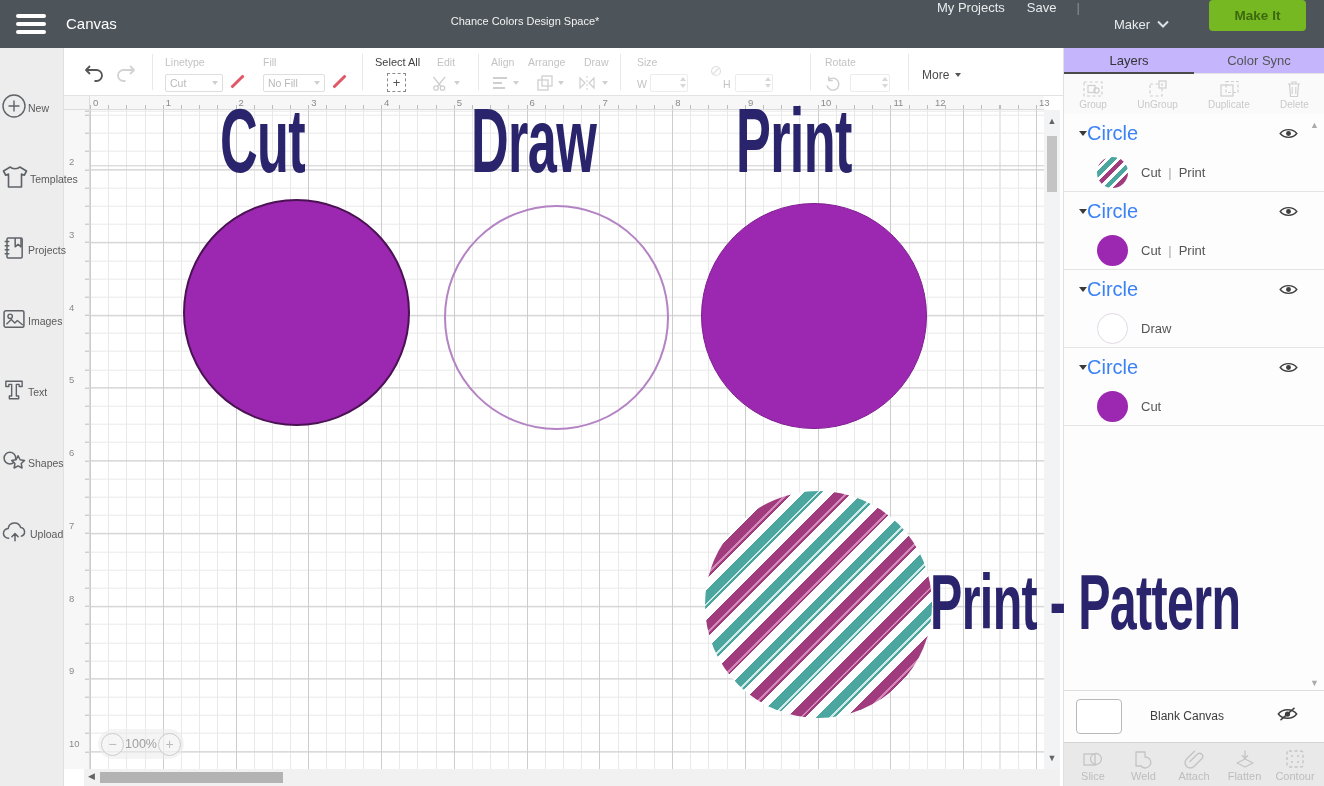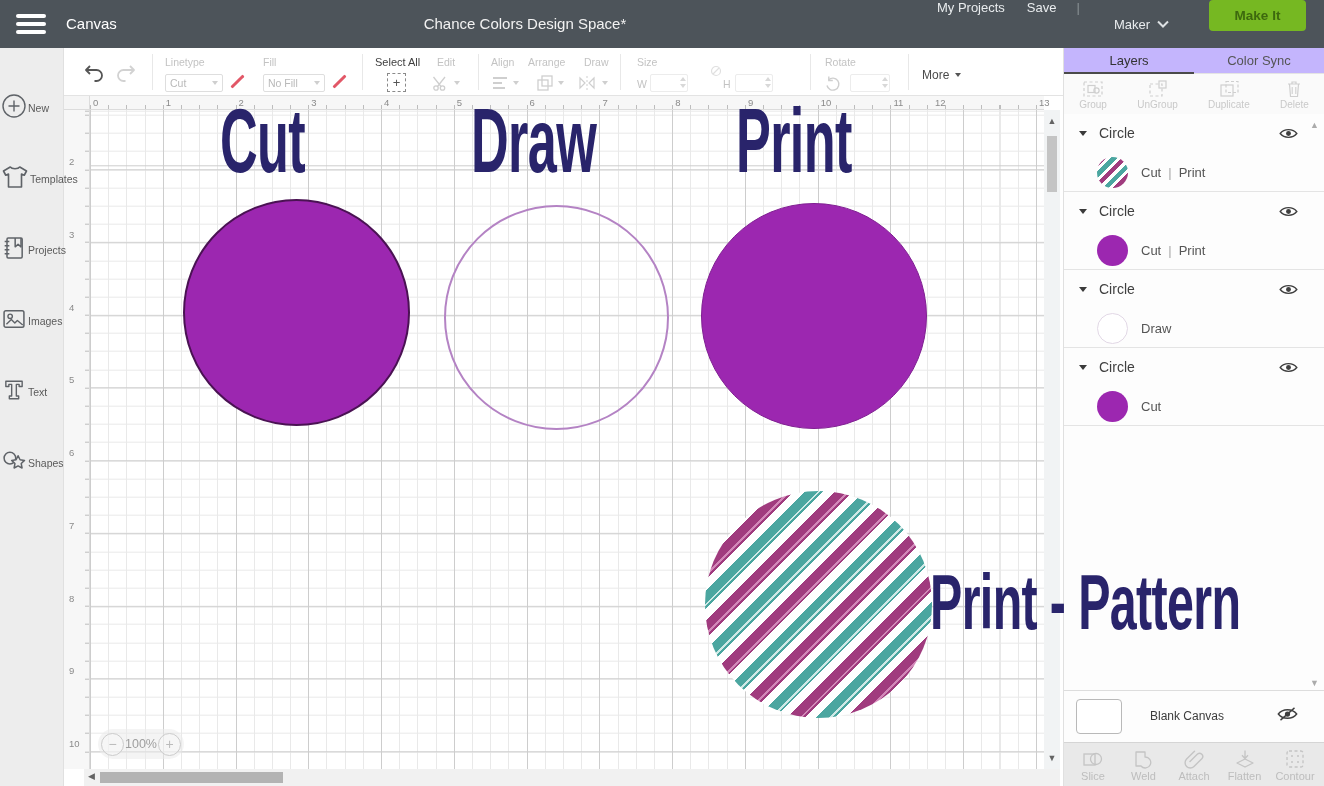--- a/index.html
+++ b/index.html
@@ -5,21 +5,21 @@
   html,body{margin:0;padding:0;background:#ddd;}
   *{box-sizing:border-box;}
   .app{position:relative;width:1324px;height:786px;background:#fff;overflow:hidden;
        font-family:"Liberation Sans",sans-serif;-webkit-font-smoothing:antialiased;}
 
   
   .topbar{position:absolute;left:0;top:0;width:1324px;height:48px;background:#4d545a;z-index:60;}
   .hamburger{position:absolute;left:16px;top:14px;width:30px;height:20px;cursor:pointer;}
   .hamburger i{display:block;height:3.5px;background:#fff;border-radius:2px;margin-bottom:4.5px;}
   .tb-menu-label{position:absolute;left:66px;top:15px;color:#fff;font-size:15px;}
-  .tb-title{position:absolute;left:375px;top:15px;width:300px;text-align:center;color:#f2f2f2;font-size:15px;}
+  .tb-title{position:absolute;left:375px;top:15px;width:300px;text-align:center;color:#f2f2f2;font-size:11px;}
   .tb-right{position:absolute;right:18px;top:0;height:48px;display:flex;}
   .tb-link{color:#e9ecee;font-size:13px;margin-left:22px;cursor:pointer;}
   .tb-sep{color:#8a9196;margin-left:20px;font-size:13px;}
   .tb-machine{display:flex;align-items:center;margin-left:34px;cursor:pointer;color:#e9ecee;font-size:13px;}
   .tb-machine svg{margin-left:7px;}
   .makeit{margin-left:40px;width:97px;height:31px;background:#76b822;border:none;border-radius:4px;
           color:#3d690e;font-size:13.5px;font-weight:bold;font-family:inherit;cursor:pointer;}
 
   
   .sidebar{position:absolute;left:0;top:48px;width:64px;height:738px;background:#ededed;border-right:1px solid #e0e0e0;z-index:30;padding-top:22px;}
@@ -99,21 +99,21 @@
   .tab{flex:1;text-align:center;font-size:13px;color:#555;padding-top:5px;cursor:pointer;position:relative;}
   .tab.active{color:#333;}
   .tab.active::after{content:"";position:absolute;left:0;bottom:-1px;width:100%;height:2px;background:#4a4a4a;}
   .actions{position:absolute;left:0;top:26px;width:100%;height:40px;display:flex;justify-content:space-around;
            align-items:center;background:#fafafa;}
   .action{display:flex;flex-direction:column;align-items:center;gap:0;color:#c9c9c9;font-size:10px;}
   .layerlist{position:absolute;left:0;top:66px;width:100%;height:576px;background:#fdfdfd;}
   .lgroup{height:78px;border-bottom:1px solid #e4e4e4;position:relative;background:#fdfdfd;}
   .lhead{height:38px;display:flex;align-items:center;cursor:pointer;}
   .lcaret{width:0;height:0;border-left:4.5px solid transparent;border-right:4.5px solid transparent;border-top:5.5px solid #3a3a3a;margin-left:15px;}
-  .lname{font-size:14px;color:#404040;margin-left:12px;}
+  .lname{font-size:20px;color:#3b82f6;}
   .leye{position:absolute;right:26px;top:12px;cursor:pointer;}
   .lsub{height:40px;display:flex;align-items:center;cursor:pointer;}
   .lthumb{width:31px;height:31px;border-radius:50%;margin-left:33px;flex:none;}
   .th-purple{background:#9c27b0;}
   .th-outline{background:#fff;border:1px solid #e2d8e6;}
   .th-pattern{background:repeating-linear-gradient(135deg,#fff 0 3px,#a03b7e 3px 7.5px,#fff 7.5px 10.5px,#4ba6a0 10.5px 15px);}
   .ltype{font-size:13px;color:#555;margin-left:13px;}
   .lsep{color:#a8a8a8;margin:0 7px;}
   .pscroll-up{position:absolute;right:5px;top:72px;font-size:9px;color:#ababab;}
   .pscroll-dn{position:absolute;right:5px;top:630px;font-size:9px;color:#ababab;}
@@ -188,20 +188,27 @@
         </svg>
       <span class="side-label">Text</span>
     </div>
     <div class="side-item">
       <svg width="28" height="28" viewBox="0 0 24 24">
           <circle cx="8.5" cy="9.5" r="5" fill="none" stroke="#5f6368" stroke-width="1.3"></circle>
           <path d="M15.5 7.5 l1.7 3.4 3.8.6 -2.8 2.7 .7 3.8 -3.4-1.8 -3.4 1.8 .7-3.8 -2.8-2.7 3.8-.6 Z" fill="#ededed" stroke="#5f6368" stroke-width="1.3" stroke-linejoin="round"></path>
         </svg>
       <span class="side-label">Shapes</span>
     </div>
+    <div class="side-item">
+      <svg width="30" height="28" viewBox="0 0 26 22">
+          <path d="M7.5 16.5 a4.3 4.3 0 0 1 -.4-8.6 a5.6 5.6 0 0 1 10.8-.9 a3.9 3.9 0 0 1 .6 7.6" fill="none" stroke="#5f6368" stroke-width="1.3" stroke-linecap="round"></path>
+          <path d="M13 18.5 v-6 m-2.7 2.6 l2.7-2.7 2.7 2.7" fill="none" stroke="#5f6368" stroke-width="1.3" stroke-linecap="round" stroke-linejoin="round"></path>
+        </svg>
+      <span class="side-label">Upload</span>
+    </div>
   </div>
 
   <div class="toolbar">
     <svg style="position:absolute;left:18px;top:13px" width="24" height="22" viewBox="0 0 24 22">
         <path d="M8 5 L4 9 l4 4" fill="none" stroke="#555" stroke-width="1.8" stroke-linejoin="round"></path>
         <path d="M4.5 9 h10 a5.5 5.5 0 0 1 0 11 h-2" fill="none" stroke="#555" stroke-width="1.8"></path>
       </svg>
     <svg style="position:absolute;left:50px;top:13px" width="24" height="22" viewBox="0 0 24 22">
         <path d="M16 5 l4 4 -4 4" fill="none" stroke="#d2d2d2" stroke-width="1.8" stroke-linejoin="round"></path>
         <path d="M19.5 9 h-10 a5.5 5.5 0 0 0 0 11 h2" fill="none" stroke="#d2d2d2" stroke-width="1.8"></path>

